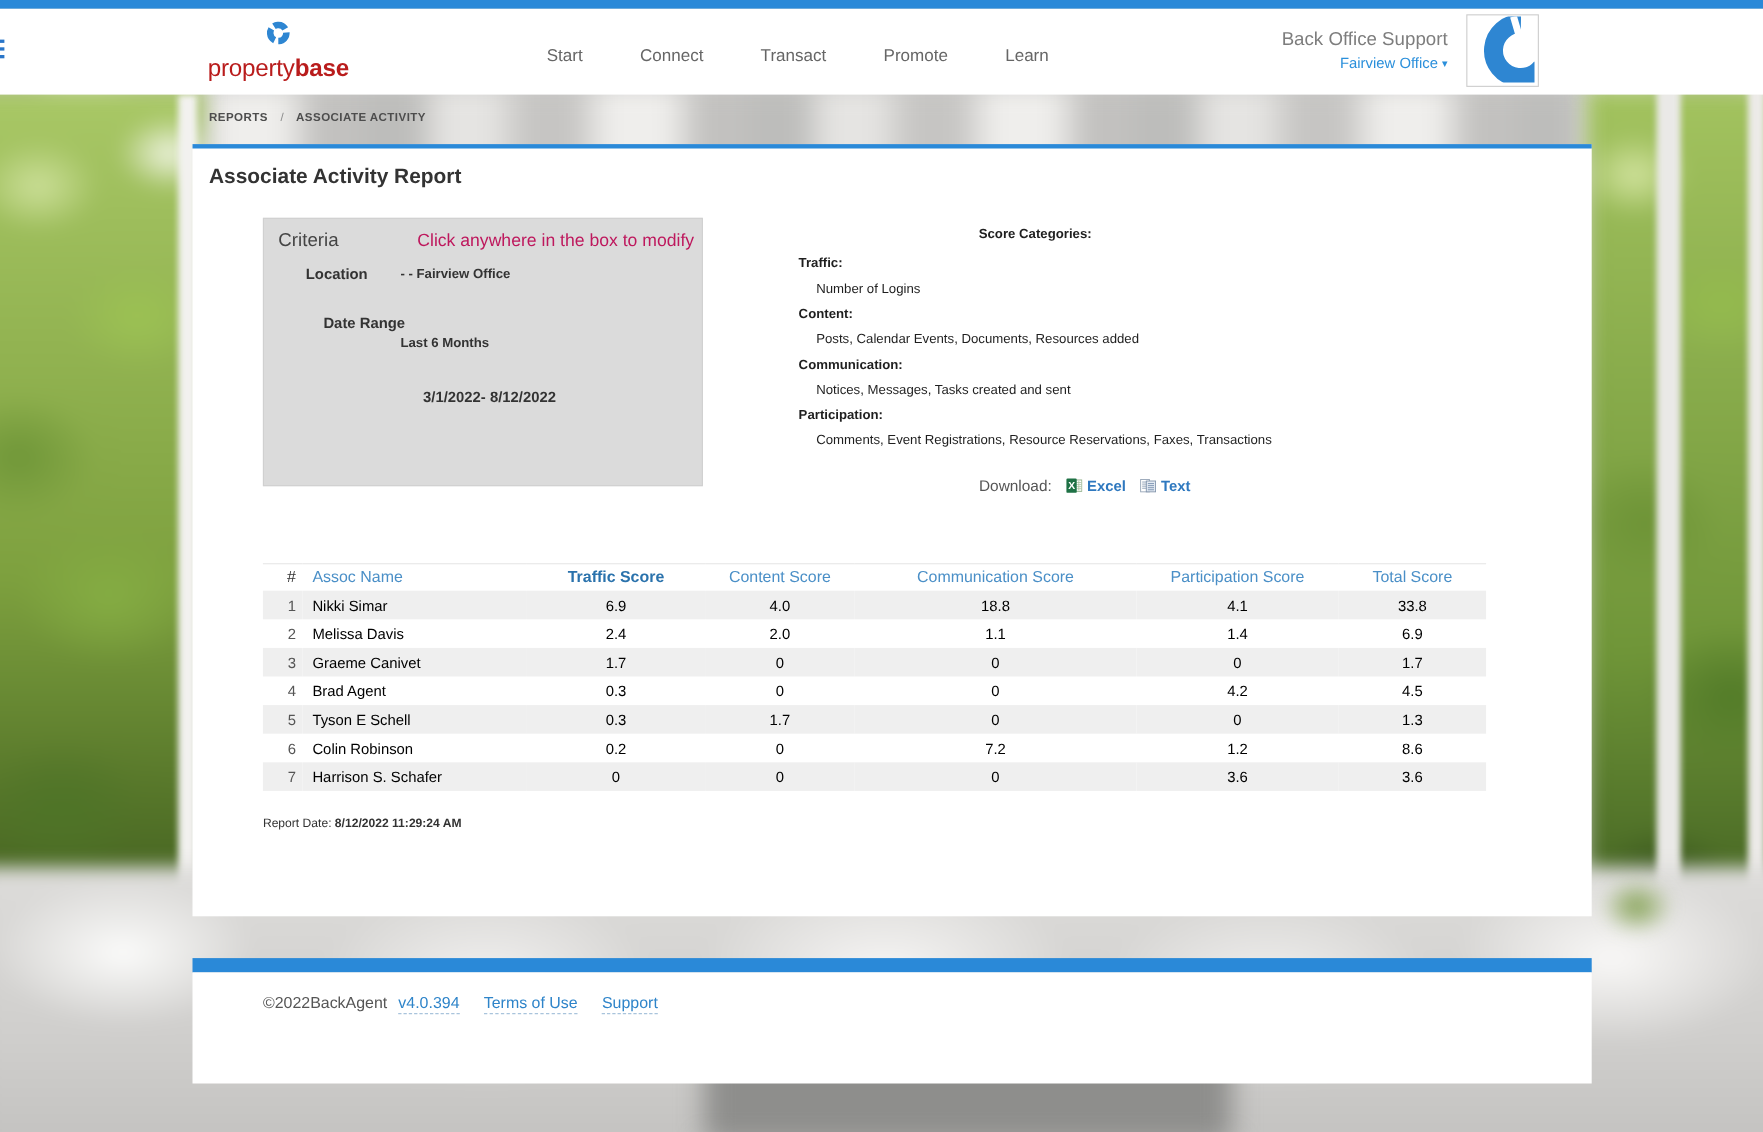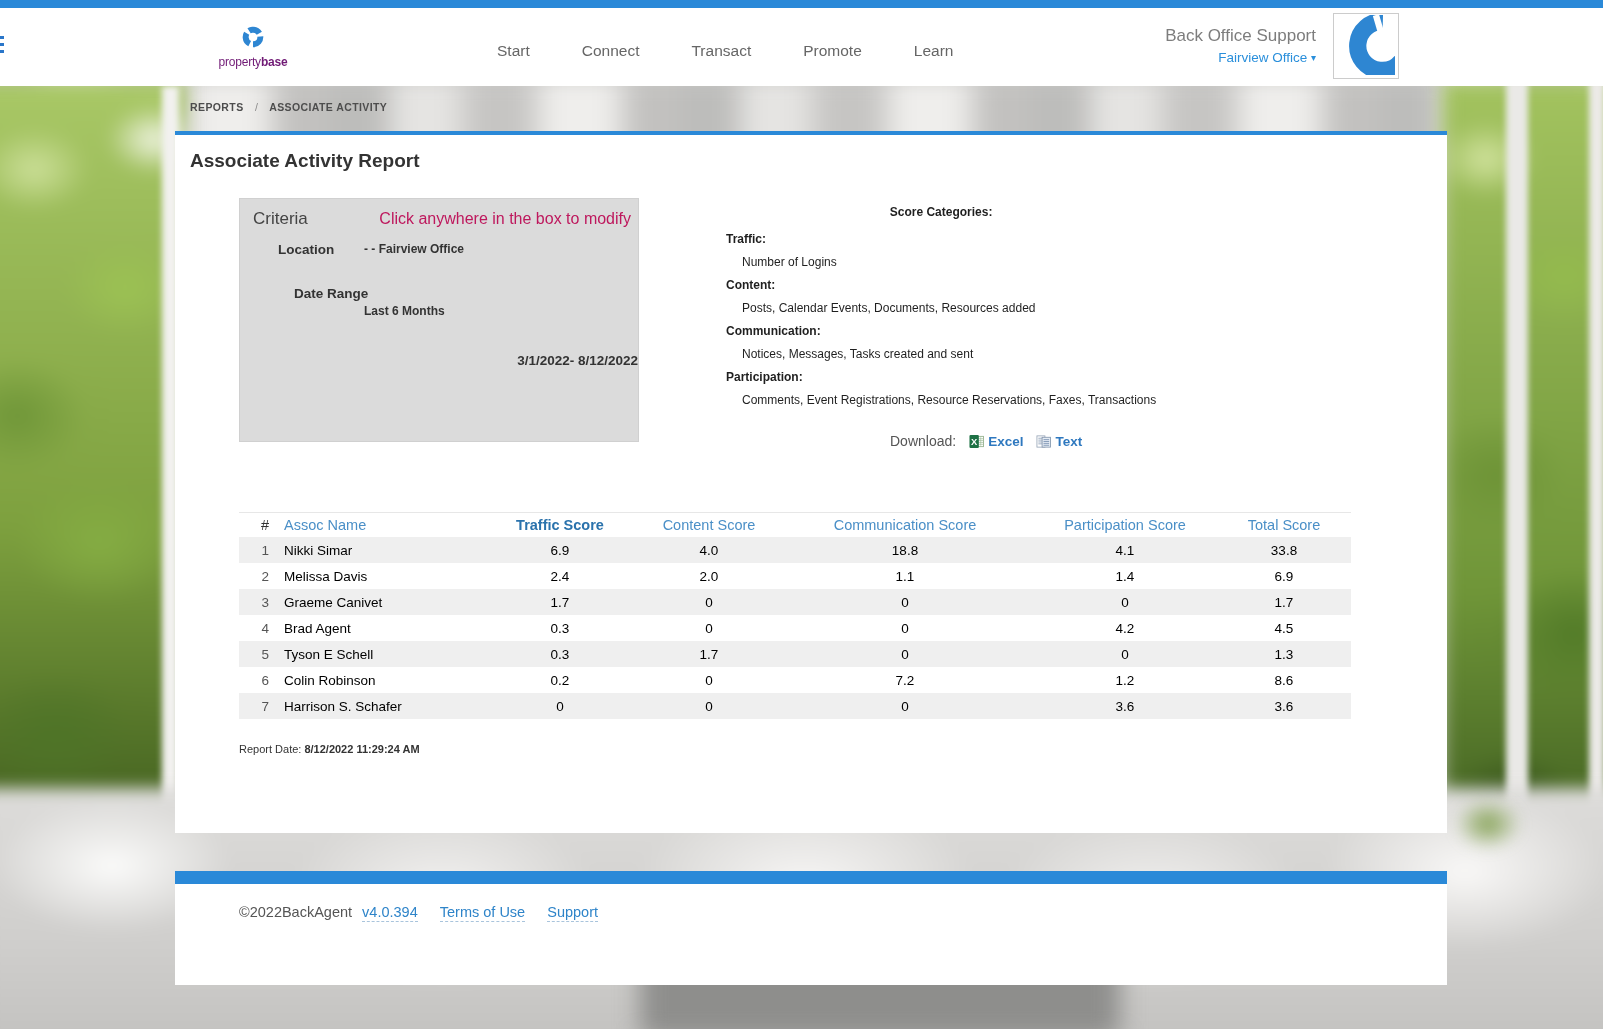--- a/index.html
+++ b/index.html
@@ -49,21 +49,21 @@
   .bg-plant{position:absolute;left:1448px;top:792px;width:80px;height:64px;
     background:radial-gradient(45px 35px at 50% 50%,#86a356,transparent 75%);filter:blur(7px);}
 
   
   .topbar{position:absolute;left:0;top:0;width:1603px;height:8px;background:#2a89d8;z-index:3;}
   .header{position:absolute;left:0;top:8px;width:1603px;height:78px;background:#fff;z-index:3;}
   .edge-fragment{position:absolute;left:0;top:36px;z-index:4;}
   .edge-fragment i{display:block;width:4px;height:3px;background:#2a76c9;margin-bottom:4px;}
 
   .brand{position:absolute;left:188px;top:0;height:78px;width:130px;display:flex;flex-direction:column;align-items:center;justify-content:center;gap:3px;}
-  .brand-text{font-size:12px;color:#701a75;letter-spacing:-0.2px;}
+  .brand-text{font-size:22px;color:#b91c1c;letter-spacing:-0.2px;}
   .brand-text b{font-weight:700;}
   .nav{position:absolute;left:497px;top:0;height:85px;display:flex;align-items:center;gap:52px;}
   .nav-item{font-size:15.5px;color:#666;cursor:pointer;white-space:nowrap;}
   .user-text{position:absolute;right:287px;top:17px;text-align:right;}
   .user-role{font-size:17px;color:#7d7d7d;line-height:22px;}
   .user-office{font-size:13.5px;color:#2a8fdb;line-height:22px;cursor:pointer;}
   .user-office .caret{font-size:10px;position:relative;top:-1px;}
   .avatar{position:absolute;left:1333px;top:5px;width:62px;height:62px;background:#fff;border:1px solid #ccc;padding:1px;}
 
   .breadcrumb{position:absolute;left:190px;top:101px;z-index:2;font-size:10.5px;font-weight:600;letter-spacing:0.4px;color:#4d4d4d;}
@@ -71,21 +71,21 @@
 
   .card{position:absolute;left:175px;top:131px;width:1272px;height:702px;background:#fff;border-top:4px solid #2a89d8;box-sizing:border-box;z-index:2;}
   .page-title{position:absolute;left:15px;top:15px;font-size:19px;color:#333;font-weight:bold;}
 
   .criteria-box{position:absolute;left:64px;top:63px;width:400px;height:244px;background:#dbdbdb;border:1px solid #d0d0d0;box-sizing:border-box;cursor:pointer;}
   .criteria-head{position:absolute;left:13px;right:7px;top:10px;display:flex;justify-content:space-between;align-items:baseline;}
   .criteria-title{font-size:17px;color:#444;}
   .criteria-hint{font-size:16px;color:#be185d;}
   .crit-label{position:absolute;left:38px;font-size:13.5px;font-weight:700;color:#333;}
   .crit-value{position:absolute;left:124px;font-size:12px;font-weight:700;color:#333;}
-  .crit-dates{position:absolute;left:0;right:0;top:154px;text-align:right;font-size:13.5px;font-weight:700;color:#333;padding-left:12px;}
+  .crit-dates{position:absolute;left:0;right:0;top:154px;text-align:center;font-size:13.5px;font-weight:700;color:#333;padding-left:12px;}
 
   .score-cats{position:absolute;left:551px;top:66px;font-size:12px;color:#1f1f1f;}
   .sc-title{font-weight:700;margin-bottom:5px;line-height:22px;text-align:center;}
   .sc-name{font-weight:700;line-height:23px;}
   .sc-desc{padding-left:16px;line-height:23px;}
 
   .download-row{position:absolute;left:715px;top:298px;display:flex;align-items:center;gap:13px;}
   .download-label{font-size:14px;color:#555;}
   .dl-link{display:flex;align-items:center;gap:4px;cursor:pointer;}
   .dl-link span{font-size:13.5px;font-weight:700;color:#2e78bf;}

